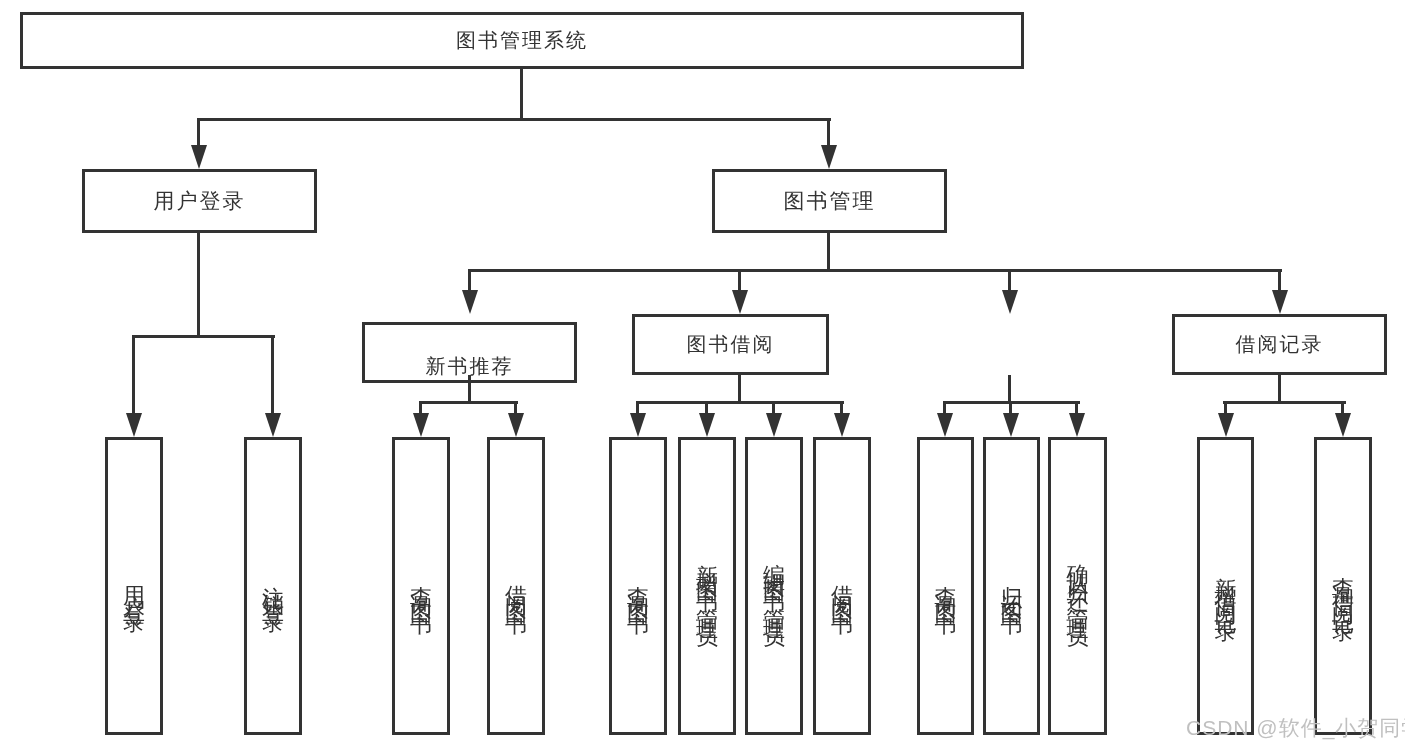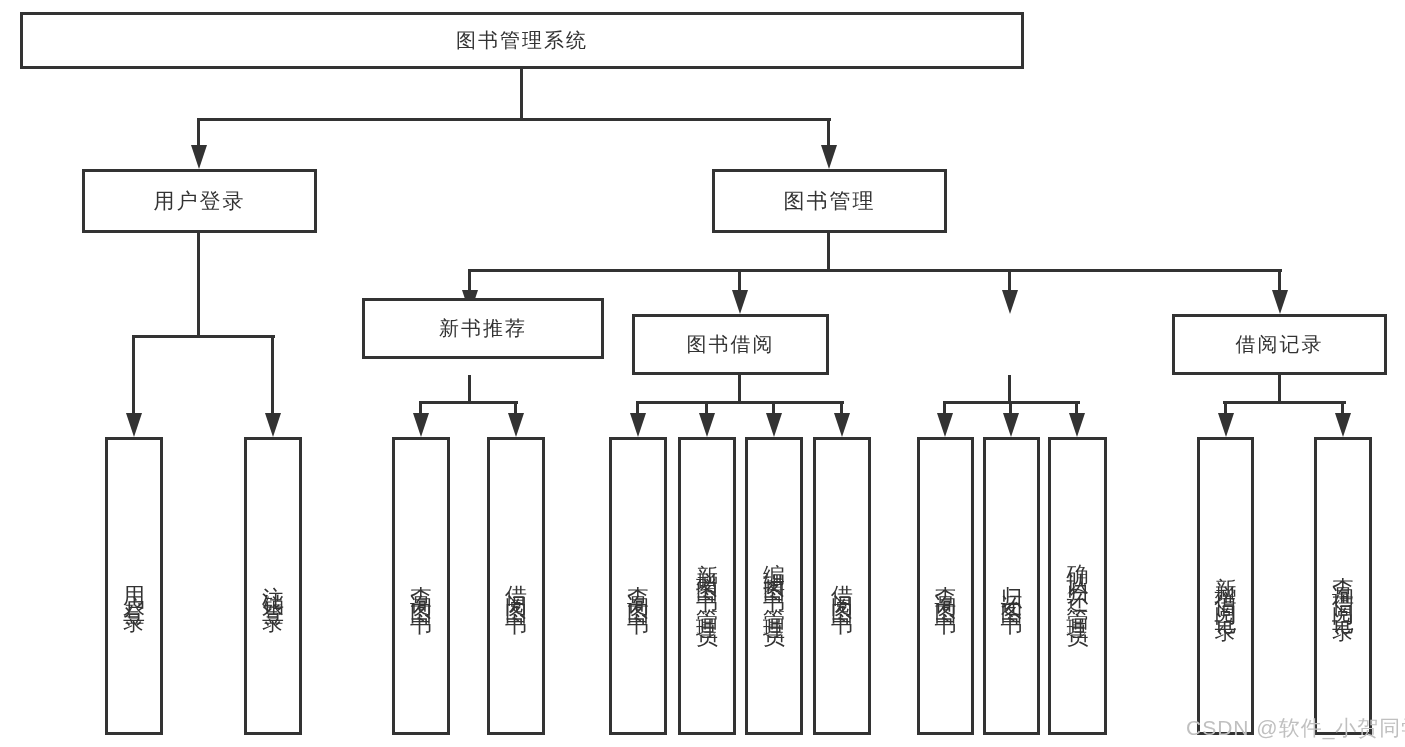--- a/index.html
+++ b/index.html
@@ -88,21 +88,21 @@
   <div class="h" style="left:468px;top:269px;width:814px;"></div>
   <div class="v" style="left:468px;top:269px;height:23px;"></div>
   <div class="ah" style="left:462px;top:290px;"></div>
   <div class="v" style="left:738px;top:269px;height:23px;"></div>
   <div class="ah" style="left:732px;top:290px;"></div>
   <div class="v" style="left:1008px;top:269px;height:23px;"></div>
   <div class="ah" style="left:1002px;top:290px;"></div>
   <div class="v" style="left:1278px;top:269px;height:23px;"></div>
   <div class="ah" style="left:1272px;top:290px;"></div>
 
-  <div class="box" style="left:362px;top:298px;width:242px;height:61px;">
+  <div class="box" style="left:362px;top:322px;width:215px;height:61px;align-items:flex-end;">
     <span class="lbl">新书推荐</span>
   </div>
   <div class="box" style="left:632px;top:314px;width:197px;height:61px;">
     <span class="lbl">图书借阅</span>
   </div>
   <div class="box" style="left:1172px;top:314px;width:215px;height:61px;">
     <span class="lbl">借阅记录</span>
   </div>
 
   <div class="v" style="left:468px;top:375px;height:29px;"></div>

